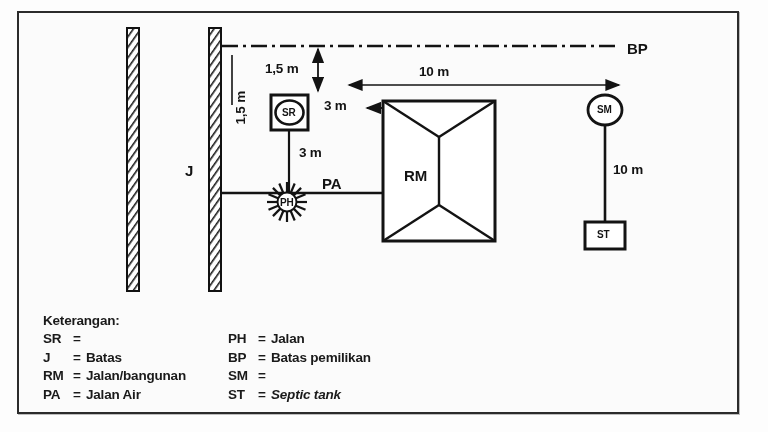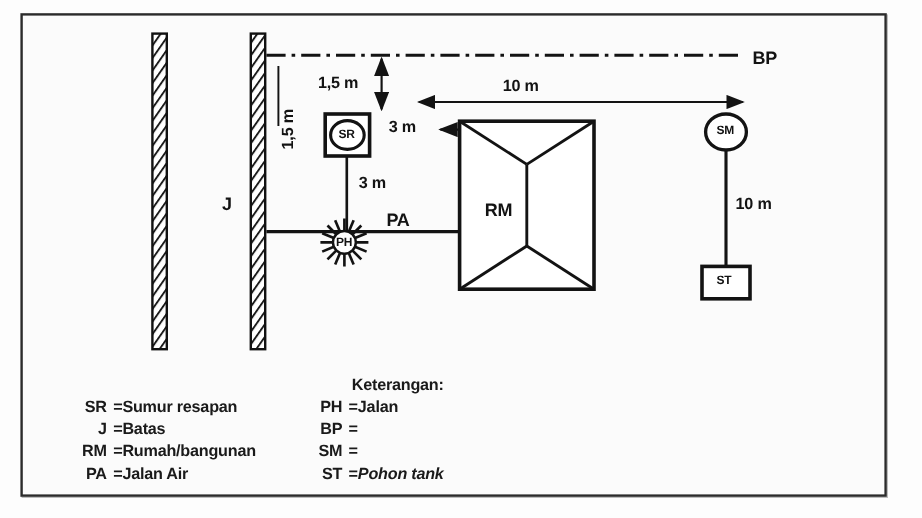--- a/index.html
+++ b/index.html
@@ -43,23 +43,22 @@
   .tiny{font-size:10px;font-weight:bold;}
 
   .rot{
     transform:rotate(-90deg);
     transform-origin:left bottom;
   }
 
   
   .legend{
     position:absolute;
-    left:40px;top:300px;
+    left:24px;top:300px;
     color:#1a1a1a;
-    text-align:right;
   }
   .legend-title{
     font-size:13.5px;font-weight:bold;
     margin-bottom:3px;
     letter-spacing:-0.2px;
   }
   .legend-cols{
     display:flex;
     gap:42px;
   }
@@ -195,56 +194,56 @@
 
       <div class="lbl tiny" style="left:578px;top:217px;">ST</div>
 
       <div class="legend">
         <div class="legend-title">Keterangan:</div>
         <div class="legend-cols">
           <div class="legend-col">
             <div class="legend-row">
               <span class="legend-abbr">SR</span>
               <span class="legend-eq">=</span>
-              <span class="legend-text">Sumur resapan</span>
             </div>
             <div class="legend-row">
               <span class="legend-abbr">J</span>
               <span class="legend-eq">=</span>
               <span class="legend-text">Batas</span>
             </div>
             <div class="legend-row">
               <span class="legend-abbr">RM</span>
               <span class="legend-eq">=</span>
-              <span class="legend-text">Rumah/bangunan</span>
+              <span class="legend-text">Jalan/bangunan</span>
             </div>
             <div class="legend-row">
               <span class="legend-abbr">PA</span>
               <span class="legend-eq">=</span>
               <span class="legend-text">Jalan Air</span>
             </div>
           </div>
           <div class="legend-col">
             <div class="legend-row">
               <span class="legend-abbr">PH</span>
               <span class="legend-eq">=</span>
               <span class="legend-text">Jalan</span>
             </div>
             <div class="legend-row">
               <span class="legend-abbr">BP</span>
               <span class="legend-eq">=</span>
+              <span class="legend-text">Batas pemilikan</span>
             </div>
             <div class="legend-row">
               <span class="legend-abbr">SM</span>
               <span class="legend-eq">=</span>
             </div>
             <div class="legend-row italic">
               <span class="legend-abbr">ST</span>
               <span class="legend-eq">=</span>
-              <span class="legend-text">Pohon tank</span>
+              <span class="legend-text">Septic tank</span>
             </div>
           </div>
         </div>
       </div>
 
     </div>
   </div>
 </div>
 
 </body></html>

